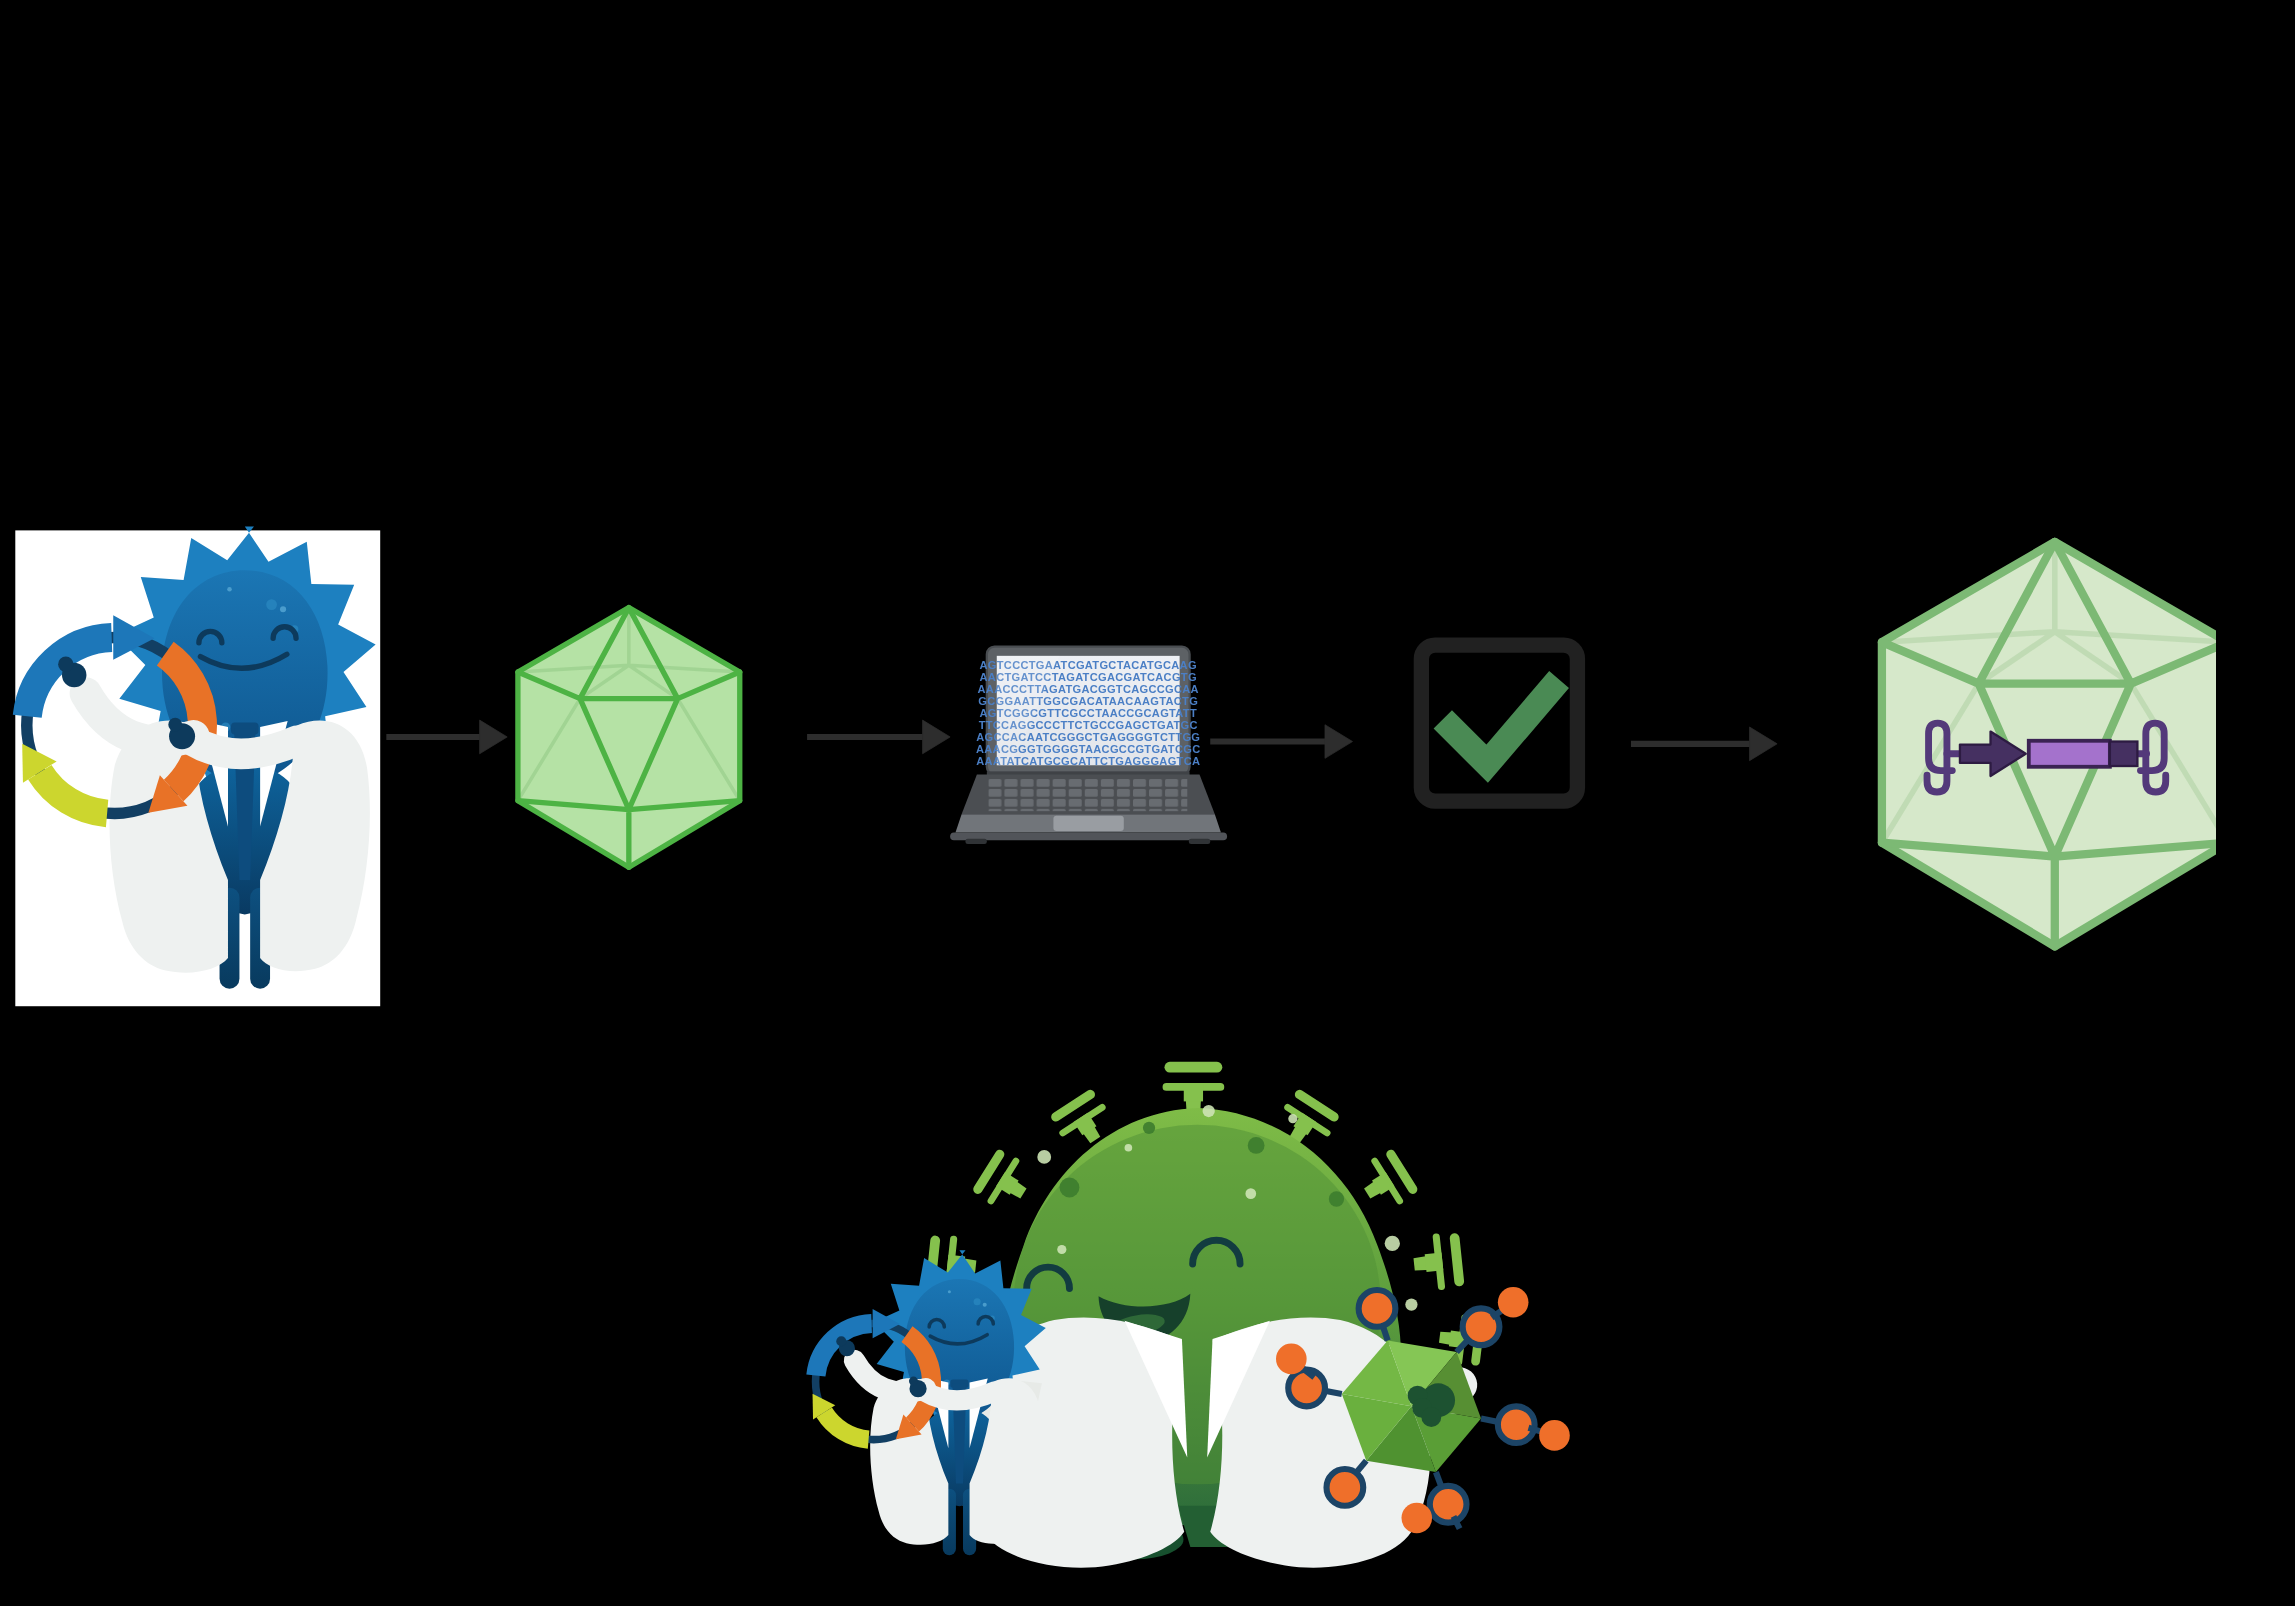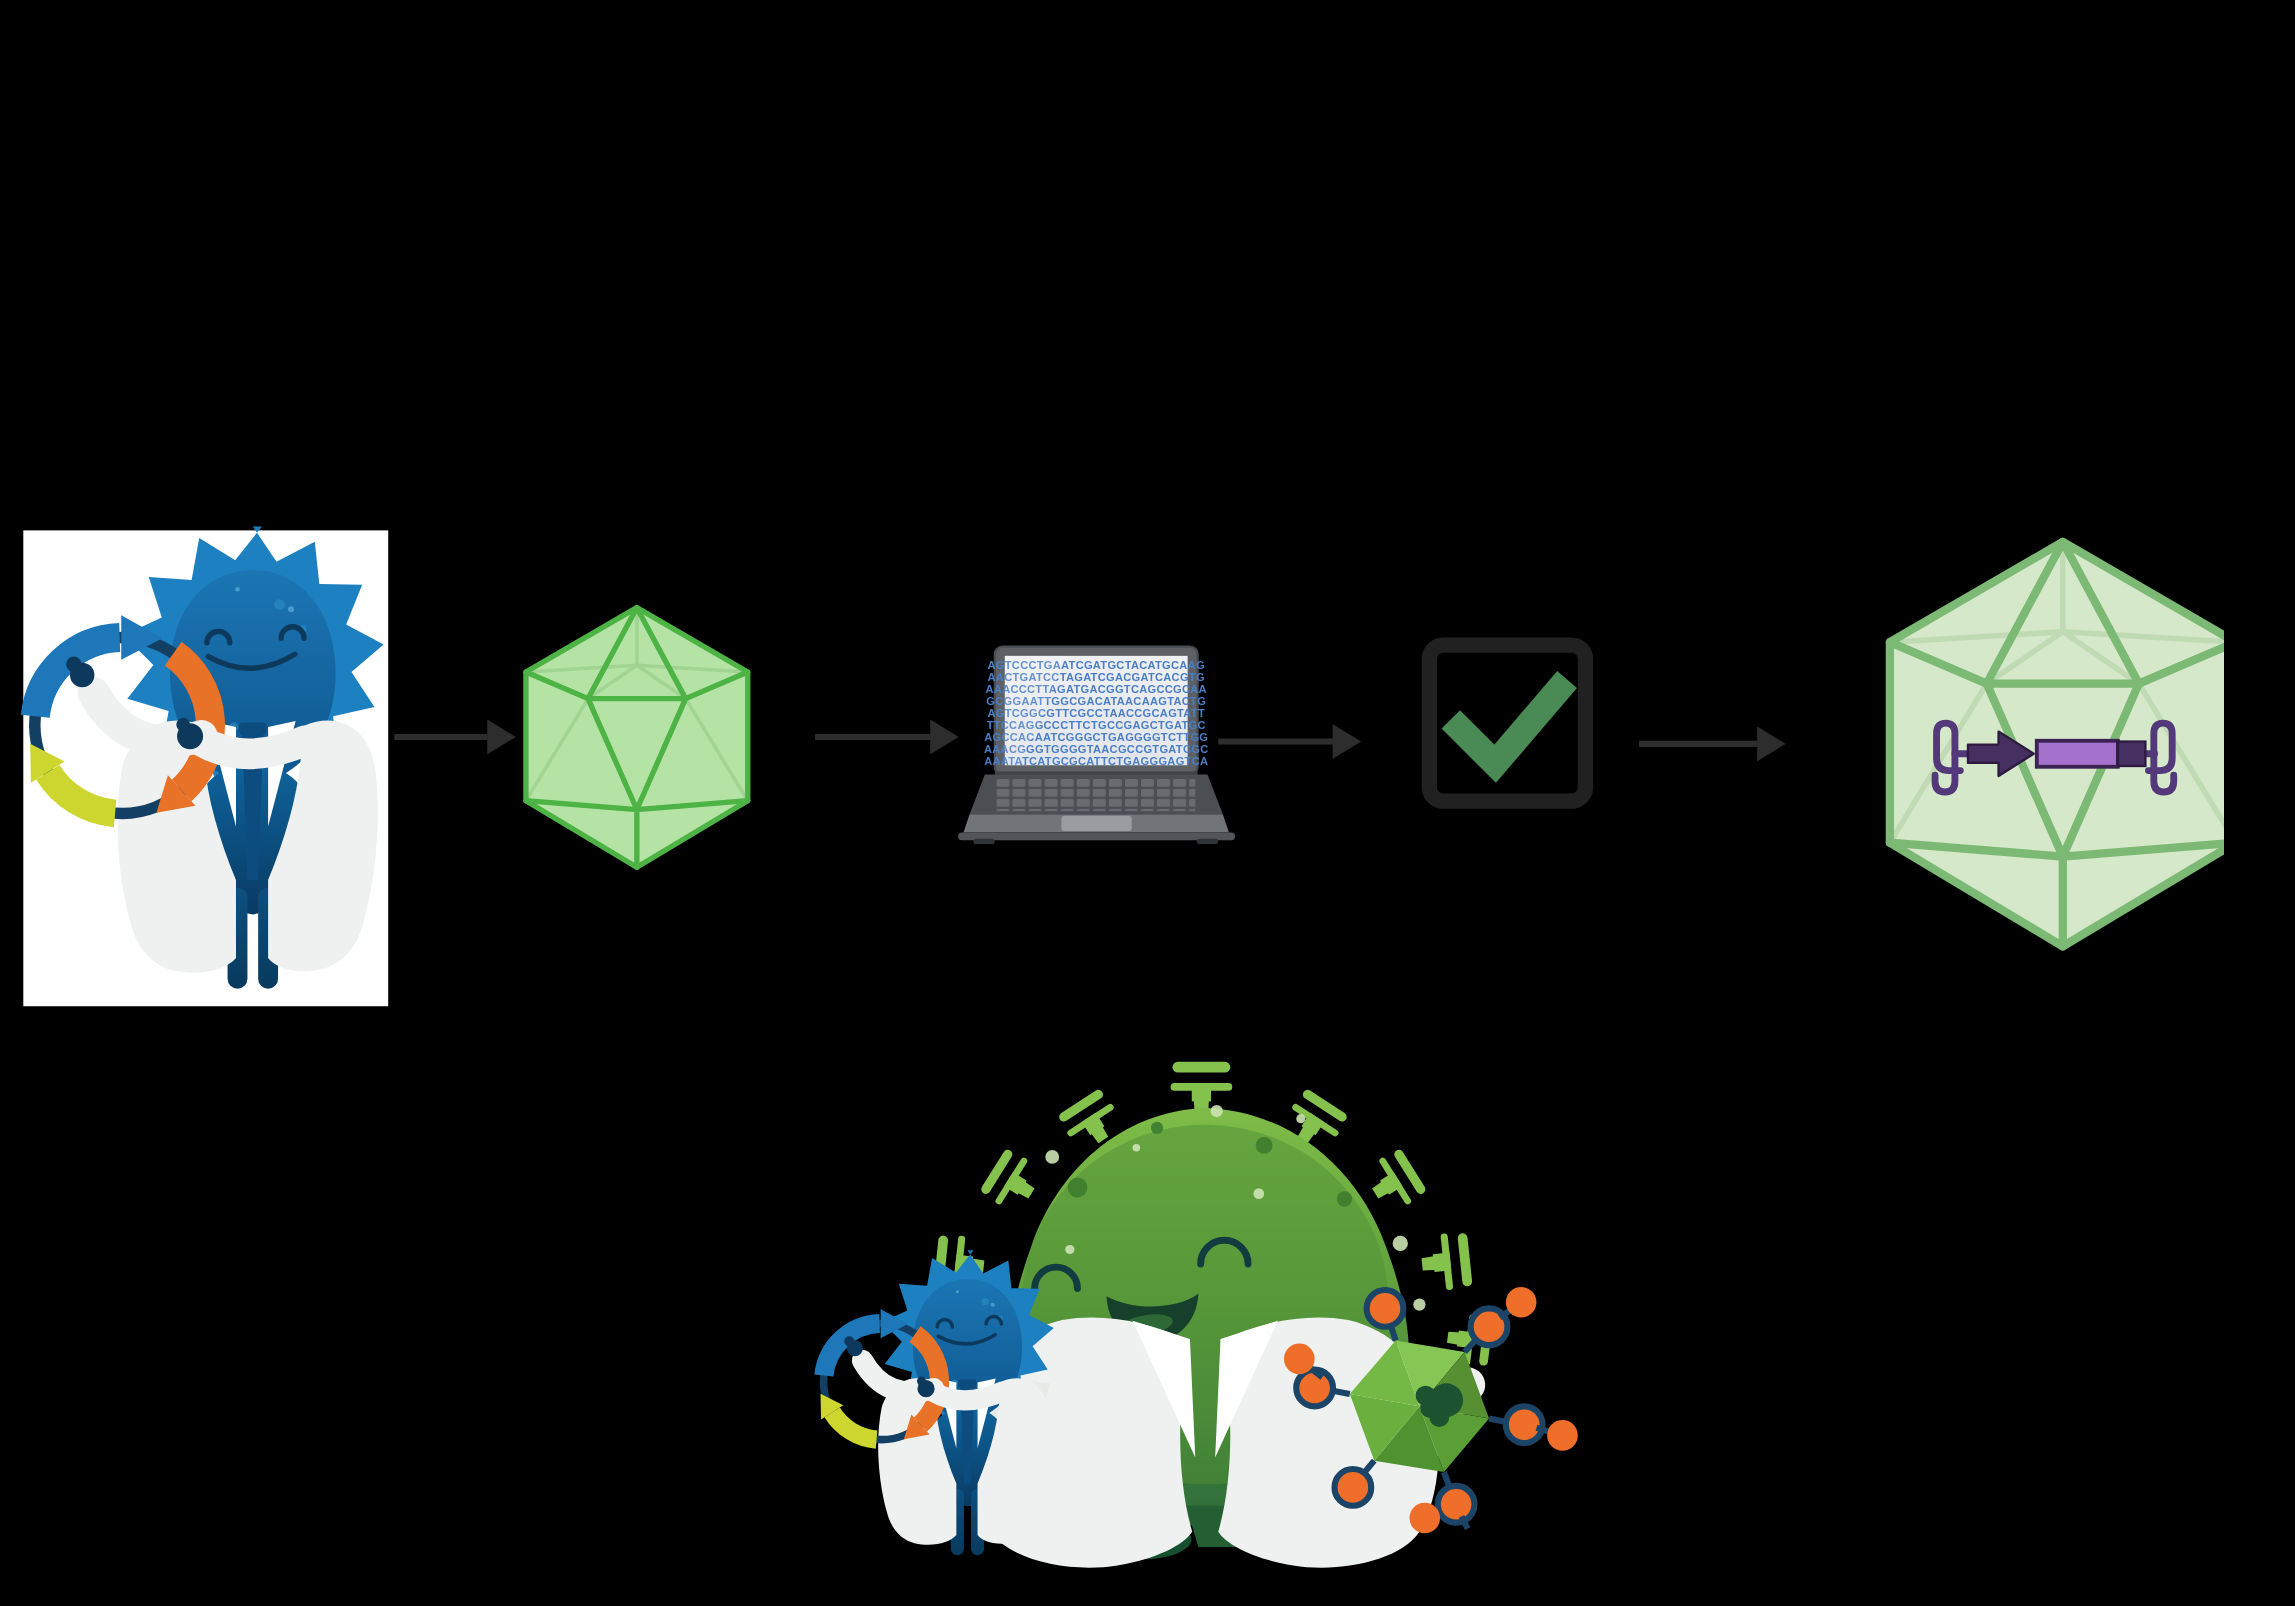--- a/index.html
+++ b/index.html
@@ -1,16 +1,16 @@
 <!DOCTYPE html>
 <html style="font-size:12.2px"><head>
 <meta charset="utf-8">
 <style>
   html,body{margin:0;padding:0;background:#000;}
-  .stage{position:relative;width:2216px;height:1607px;background:#000;overflow:hidden;padding-left:8px;}
+  .stage{position:relative;width:2216px;height:1607px;background:#000;overflow:hidden;}
   svg{display:block}
   text.dna{font-family:"Liberation Sans",sans-serif;font-size:14.5px;font-weight:600;letter-spacing:.4px;fill:#4b7fc5;}
 </style>
 </head>
 <body>
 
 <div class="stage">
 <svg width="2295" height="1607" viewBox="0 0 3000 2100" xmlns="http://www.w3.org/2000/svg">
   <defs>
     <linearGradient id="headGrad" x1="0" y1="0" x2="0" y2="1">

